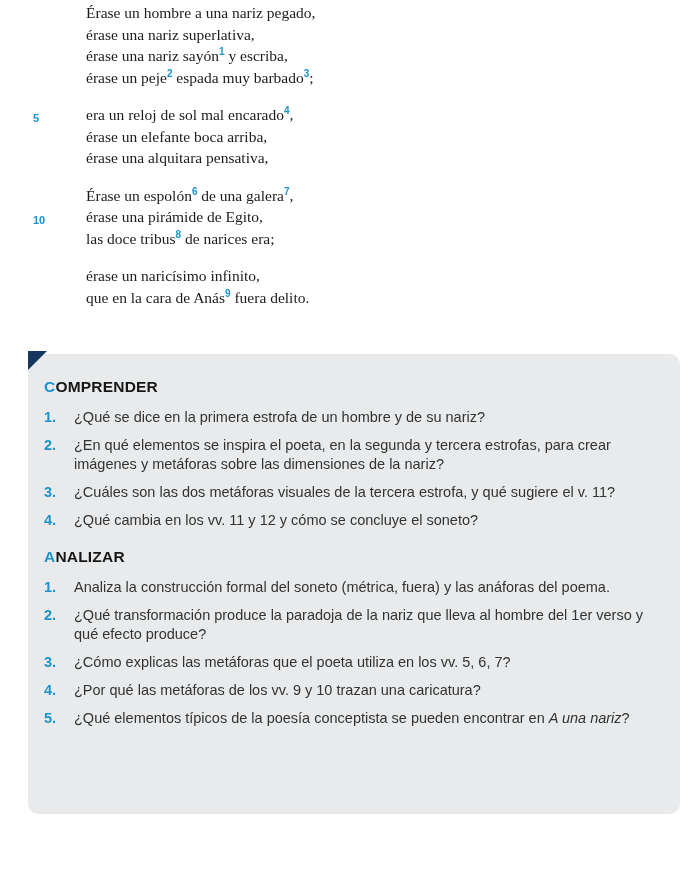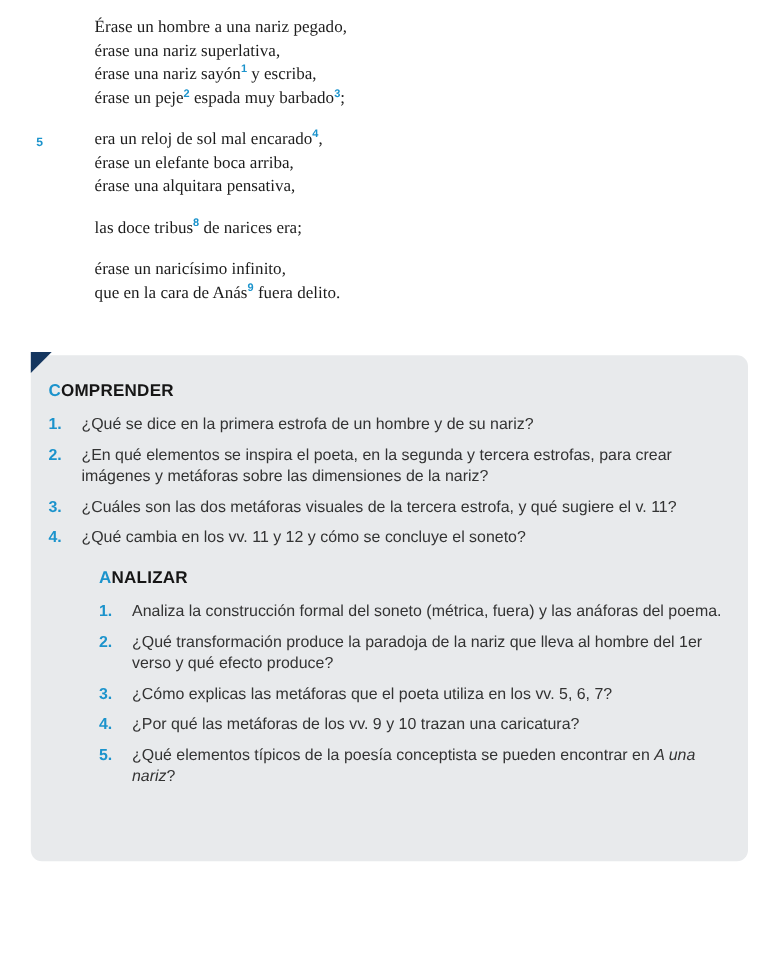--- a/index.html
+++ b/index.html
@@ -6,21 +6,21 @@
   html,body { background:#ffffff; }
   body {
     width:698px; height:873px; overflow:hidden; position:relative;
     font-family:"Liberation Serif", serif;
     color:#1c1c1c;
     --accent:#1b93cc;
     --box-bg:#e8eaec;
     --corner:#14365f;
   }
   
-  .poem { padding-top:14px; }
+  .poem { padding-top:2px; }
   .stanza { margin-bottom:16px; }
   .poem-line {
     position:relative;
     padding-left:86px;
     font-size:15.5px;
     line-height:21.5px;
     color:#1c1c1c;
     white-space:nowrap;
   }
   .line-no {
@@ -52,21 +52,21 @@
     border-top:19px solid var(--corner);
     border-right:19px solid transparent;
   }
   .sec-title {
     font-family:"Liberation Sans", sans-serif;
     font-size:15.5px; font-weight:bold;
     color:#161616; letter-spacing:0.2px;
     margin:0 0 12px 0;
   }
   .sec-title .ini { color:var(--accent); }
-  .section + .section { margin-top:18px;margin-left:46px; }
+  .section + .section { margin-top:18px; }
   .q-item {
     display:flex;
     margin-bottom:9px;
     font-size:14.5px; line-height:19px;
     color:#333333;
   }
   .q-num {
     flex:none; width:30px;
     color:var(--accent); font-weight:bold;
   }
@@ -83,20 +83,22 @@
         <div class="poem-line"><span>érase una nariz superlativa,</span></div>
         <div class="poem-line"><span>érase una nariz sayón</span><sup class="fn">1</sup><span> y escriba,</span></div>
         <div class="poem-line"><span>érase un peje</span><sup class="fn">2</sup><span> espada muy barbado</span><sup class="fn">3</sup><span>;</span></div>
       </div>
       <div class="stanza">
         <div class="poem-line"><span class="line-no">5</span><span>era un reloj de sol mal encarado</span><sup class="fn">4</sup><span>,</span></div>
         <div class="poem-line"><span>érase un elefante boca arriba,</span></div>
         <div class="poem-line"><span>érase una alquitara pensativa,</span></div>
       </div>
       <div class="stanza">
+        <div class="poem-line"><span>Érase un espolón</span><sup class="fn">6</sup><span> de una galera</span><sup class="fn">7</sup><span>,</span></div>
+        <div class="poem-line"><span class="line-no">10</span><span>érase una pirámide de Egito,</span></div>
         <div class="poem-line"><span>las doce tribus</span><sup class="fn">8</sup><span> de narices era;</span></div>
       </div>
       <div class="stanza">
         <div class="poem-line"><span>érase un naricísimo infinito,</span></div>
         <div class="poem-line"><span>que en la cara de Anás</span><sup class="fn">9</sup><span> fuera delito.</span></div>
       </div>
     </div>
 
   <div class="activity-box">
     <div class="corner-flag"></div>

